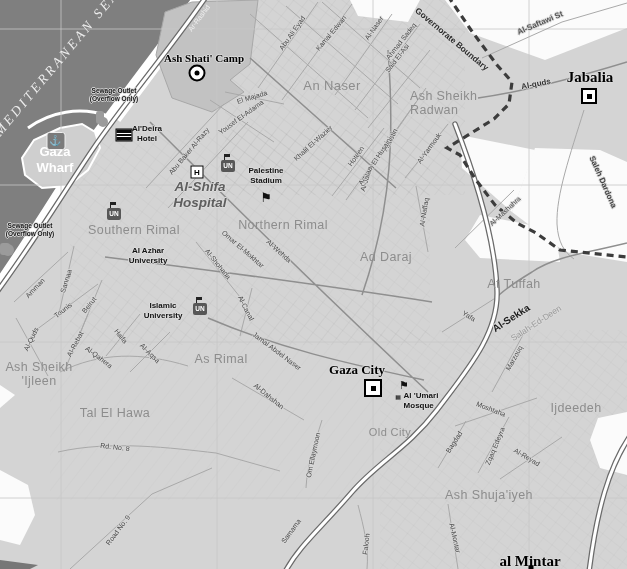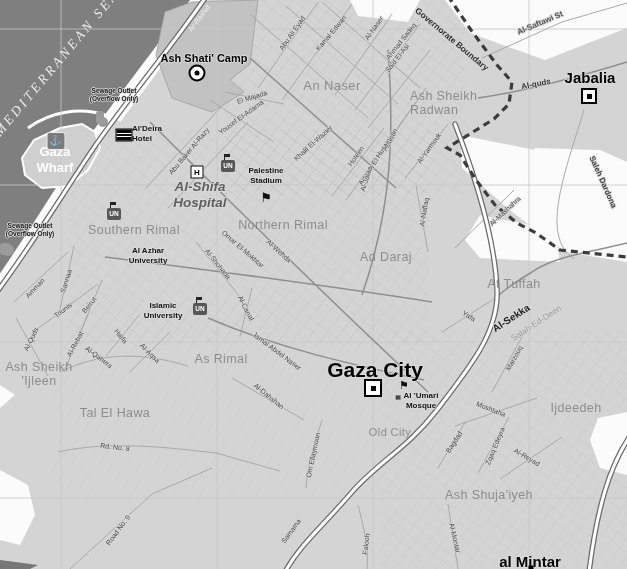--- a/index.html
+++ b/index.html
@@ -18,21 +18,21 @@
     font-size:12.5px;letter-spacing:.4px;white-space:pre-line;text-align:center;line-height:1.1;
   }
   .d.tl{transform:none;text-align:left;}
   .poi{
     position:absolute;transform:translate(-50%,-50%);font-weight:bold;font-size:8px;
     color:#131313;text-align:center;white-space:pre-line;line-height:1.2;
     text-shadow:1px 0 0 #dcdcdc,-1px 0 0 #dcdcdc,0 1px 0 #dcdcdc,0 -1px 0 #dcdcdc;
   }
   .pl{
     position:absolute;transform:translate(-50%,-50%);font-weight:bold;color:#000;
-    white-space:nowrap;text-shadow:1px 0 0 #dcdcdc,-1px 0 0 #dcdcdc,0 1px 0 #dcdcdc,0 -1px 0 #dcdcdc;
+    white-space:nowrap;text-shadow:1px 0 0 #dcdcdc,-1px 0 0 #dcdcdc,0 1px 0 #dcdcdc,0 -1px 0 #dcdcdc;font-family:Liberation Serif, serif;
   }
   .sea-label{
     position:absolute;transform:translate(-50%,-50%) rotate(-50deg);
     font-family:"Liberation Serif",serif;font-style:italic;font-size:13.5px;
     letter-spacing:3px;color:#ededed;white-space:nowrap;
   }
   .icon{position:absolute;transform:translate(-50%,-50%);}
   .bullseye{width:13px;height:13px;border:2.5px solid #000;border-radius:50%;background:#fff;}
   .bullseye::after{content:"";position:absolute;left:50%;top:50%;width:5px;height:5px;
     margin:-2.5px 0 0 -2.5px;background:#000;border-radius:50%;}
@@ -180,27 +180,27 @@
 <div class="d" style="left:390px;top:432px;font-size:11px">Old City</div>
 <div class="d" style="left:576px;top:409px">Ijdeedeh</div>
 <div class="d" style="left:489px;top:496px">Ash Shuja'iyeh</div>
 
 <div class="pl" style="left:204px;top:58px;font-size:11px">Ash Shati' Camp</div>
 <div class="icon bullseye" style="left:197px;top:73px"></div>
 
 <div class="pl" style="left:590px;top:77px;font-size:15px">Jabalia</div>
 <div class="icon sqmark" style="left:589px;top:96px;width:12px;height:12px"></div>
 
-<div class="pl" style="left:375px;top:370px;font-size:21px">Gaza City</div>
+<div class="pl" style="left:357px;top:370px;font-size:13px">Gaza City</div>
 <div class="icon sqmark" style="left:373px;top:388px;width:14px;height:14px"></div>
 
 <div class="pl" style="left:530px;top:561px;font-size:15px">al Mintar</div>
 <div class="icon mintar" style="left:531px;top:568px"></div>
 
-<div class="poi" style="left:147px;top:134px;text-align:left">Al'Deira
+<div class="poi" style="left:147px;top:134px;text-align:center">Al'Deira
 Hotel</div>
 <div class="icon hot" style="left:124px;top:135px"></div>
 
 <div class="poi" style="left:55px;top:160px;color:#fff;font-size:13px;text-shadow:none">Gaza
 Wharf</div>
 <div class="icon anch" style="left:56px;top:141px">⚓</div>
 
 <div class="poi" style="left:114px;top:95px;font-size:6.5px">Sewage Outlet
 (Overflow Only)</div>
 <div class="poi" style="left:30px;top:230px;font-size:6.5px">Sewage Outlet
@@ -215,21 +215,21 @@
 <div class="icon hosp" style="left:197px;top:172px">H</div>
 <div class="icon un" style="left:228px;top:166px">UN</div>
 <div class="icon un" style="left:114px;top:214px">UN</div>
 
 <div class="poi" style="left:148px;top:256px">Al Azhar
 University</div>
 <div class="poi" style="left:163px;top:311px">Islamic
 University</div>
 <div class="icon un" style="left:200px;top:309px">UN</div>
 
-<div class="poi" style="left:421px;top:401px;text-align:center">Al 'Umari
+<div class="poi" style="left:421px;top:401px;text-align:left">Al 'Umari
 Mosque</div>
 <span class="flag" style="left:404px;top:385px;font-size:11px">⚑</span>
 <span class="icon mosq" style="left:398px;top:397px">▦</span>
 
 <div class="st" style="left:452px;top:39px;--r:40deg;font-size:8.5px;font-weight:bold;color:#2e2e2e">Governorate Boundary</div>
 
 <div class="st" style="left:199px;top:18px;--r:-53deg;color:#f0f0f0;text-shadow:none">Ar-Rashid</div>
 <div class="st" style="left:292px;top:33px;--r:-55deg">Abu Ali Eyad</div>
 <div class="st" style="left:331px;top:33px;--r:-50deg">Kamal Edwan</div>
 <div class="st" style="left:374px;top:28px;--r:-55deg">Al-Naser</div>

